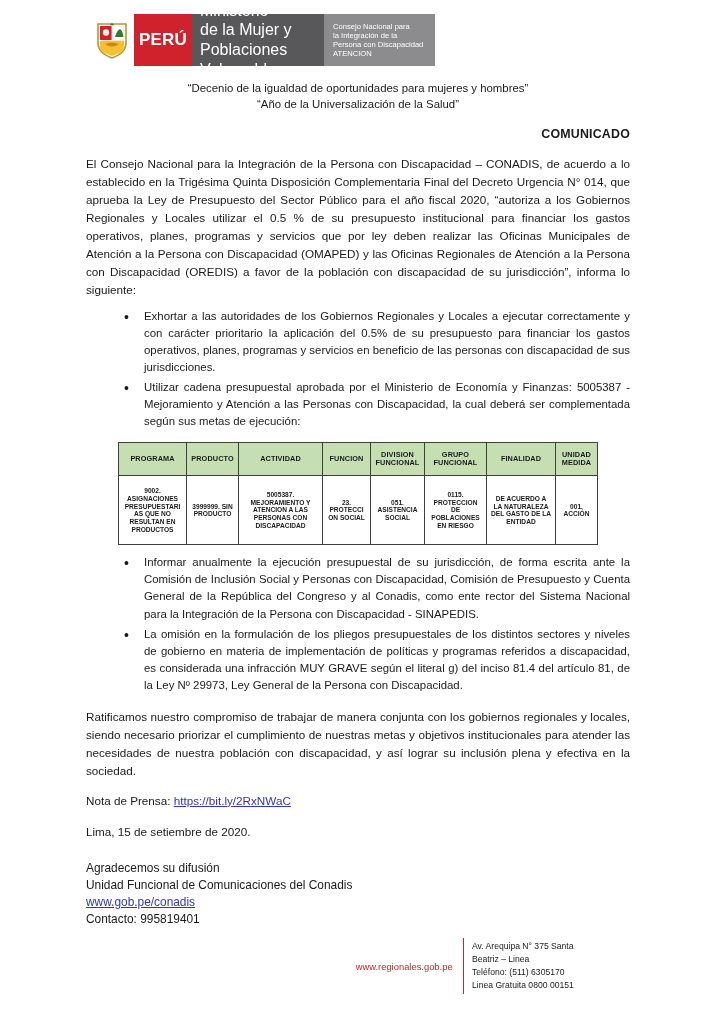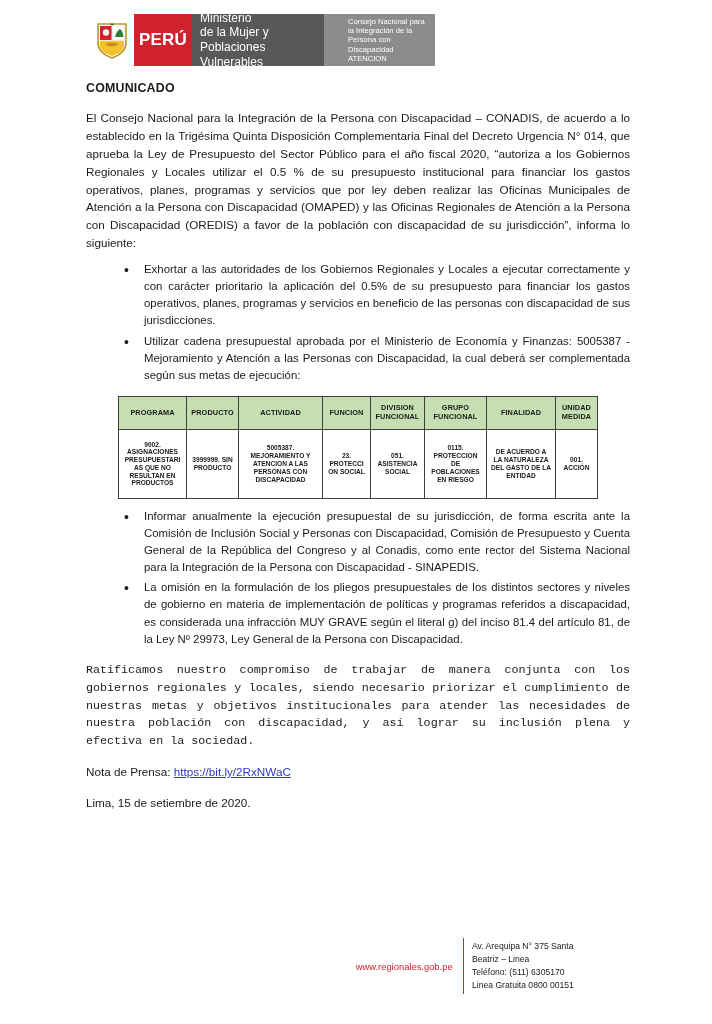--- a/index.html
+++ b/index.html
@@ -58,48 +58,48 @@
   .ministry-block {
     background: #58585a;
     color: #ffffff;
     flex: 0 0 132px;
     display: flex;
     flex-direction: column;
     justify-content: center;
     padding-left: 8px;
     box-sizing: border-box;
     line-height: 1.22;
-    font-size: 12px;
+    font-size: 16px;
   }
   .conadis-block {
     background: #8c8c8e;
     color: #ffffff;
     flex: 1 1 auto;
     display: flex;
     flex-direction: column;
     justify-content: center;
-    padding-left: 24px;
+    padding-left: 9px;
     box-sizing: border-box;
     line-height: 1.2;
     font-size: 7.6px;
   }
 
   
   .content {
     padding: 0 82px 0 86px;
     box-sizing: border-box;
   }
   .epigraph {
     text-align: center;
     font-size: 11.4px;
     line-height: 1.42;
     margin-top: 14px;
   }
   .comunicado {
-    text-align: left;
+    text-align: right;
     font-weight: bold;
     font-size: 12.4px;
     margin-top: 15px;
     letter-spacing: .2px;
   }
   p.body-par {
     text-align: justify;
     font-size: 11.7px;
     line-height: 1.53;
     margin: 14px 0 0 0;
@@ -164,21 +164,21 @@
   col.c-programa   { width: 68px; }
   col.c-producto   { width: 52px; }
   col.c-actividad  { width: 84px; }
   col.c-funcion    { width: 48px; }
   col.c-division   { width: 54px; }
   col.c-grupo      { width: 62px; }
   col.c-finalidad  { width: 69px; }
   col.c-unidad     { width: 42px; }
 
   
-  .closing { margin-top: 15px; font-family: Liberation Mono, monospace; }
+  .closing { margin-top: 15px; }
   .nota {
     font-size: 11.7px;
     margin-top: 14px;
   }
   a.link {
     color: #2f36c4;
     text-decoration: underline;
   }
   .date-line {
     text-align: left;
@@ -253,20 +253,24 @@
     <div class="conadis-block">
       <span>Consejo Nacional para</span>
       <span>la Integración de la</span>
       <span>Persona con Discapacidad</span>
       <span>ATENCION</span>
     </div>
   </div>
 
   <div class="content">
 
+    <div class="epigraph">
+      <div>“Decenio de la igualdad de oportunidades para mujeres y hombres”</div>
+      <div>“Año de la Universalización de la Salud”</div>
+    </div>
 
     <div class="comunicado">COMUNICADO</div>
 
     <p class="body-par"><span>El Consejo Nacional para la Integración de la Persona con Discapacidad – CONADIS, de acuerdo a lo establecido en la Trigésima Quinta Disposición Complementaria Final del Decreto Urgencia N° 014, que aprueba la Ley de Presupuesto del Sector Público para el año fiscal 2020, </span><b>“autoriza a los Gobiernos Regionales y Locales utilizar el 0.5 % de su presupuesto institucional para financiar los gastos operativos, planes, programas y servicios que por ley deben realizar las Oficinas Municipales de Atención a la Persona con Discapacidad (OMAPED) y las Oficinas Regionales de Atención a la Persona con Discapacidad (OREDIS) a favor de la población con discapacidad de su jurisdicción”,</b><span> informa lo siguiente:</span></p>
 
     <ul class="bullets">
       <li><span>Exhortar a las autoridades de los Gobiernos Regionales y Locales a ejecutar correctamente y con carácter </span><b>prioritario</b><span> la aplicación del 0.5% de su presupuesto para financiar los gastos operativos, planes, programas y servicios en beneficio de las personas con discapacidad de sus jurisdicciones.</span></li>
       <li><span>Utilizar cadena presupuestal aprobada por el Ministerio de Economía y Finanzas: 5005387 - Mejoramiento y Atención a las Personas con Discapacidad, la cual deberá ser complementada según sus metas de ejecución:</span></li>
     </ul>
 
@@ -313,20 +317,26 @@
       <li>Informar anualmente la ejecución presupuestal de su jurisdicción, de forma escrita ante la Comisión de Inclusión Social y Personas con Discapacidad, Comisión de Presupuesto y Cuenta General de la República del Congreso y al Conadis, como ente rector del Sistema Nacional para la Integración de la Persona con Discapacidad - SINAPEDIS.</li>
       <li>La omisión en la formulación de los pliegos presupuestales de los distintos sectores y niveles de gobierno en materia de implementación de políticas y programas referidos a discapacidad, es considerada una infracción MUY GRAVE según el literal g) del inciso 81.4 del artículo 81, de la Ley Nº 29973, Ley General de la Persona con Discapacidad.</li>
     </ul>
 
     <p class="body-par closing">Ratificamos nuestro compromiso de trabajar de manera conjunta con los gobiernos regionales y locales, siendo necesario priorizar el cumplimiento de nuestras metas y objetivos institucionales para atender las necesidades de nuestra población con discapacidad, y así lograr su inclusión plena y efectiva en la sociedad.</p>
 
     <div class="nota"><span>Nota de Prensa: </span><a class="link" href="#">https://bit.ly/2RxNWaC</a></div>
 
     <div class="date-line">Lima, 15 de setiembre de 2020.</div>
 
+    <div class="signoff">
+      <span class="line">Agradecemos su difusión</span>
+      <span class="line">Unidad Funcional de Comunicaciones del Conadis</span>
+      <a class="link line" href="#">www.gob.pe/conadis</a>
+      <span class="line">Contacto: 995819401</span>
+    </div>
 
   </div>
 
   <div class="footer">
     <div class="footer-site">www.regionales.gob.pe</div>
     <div class="footer-divider"></div>
     <div class="footer-address">
       <span class="line">Av. Arequipa N° 375 Santa</span>
       <span class="line">Beatriz – Linea</span>
       <span class="line">Teléfono: (511) 6305170</span>

